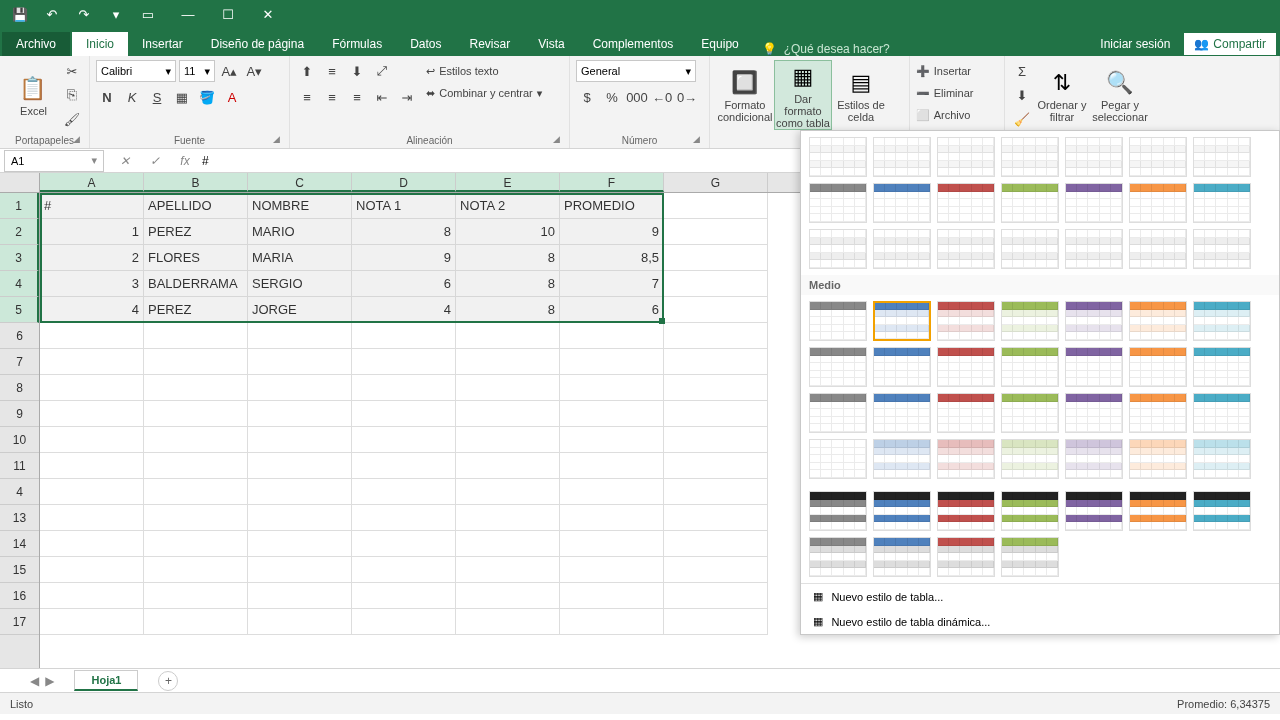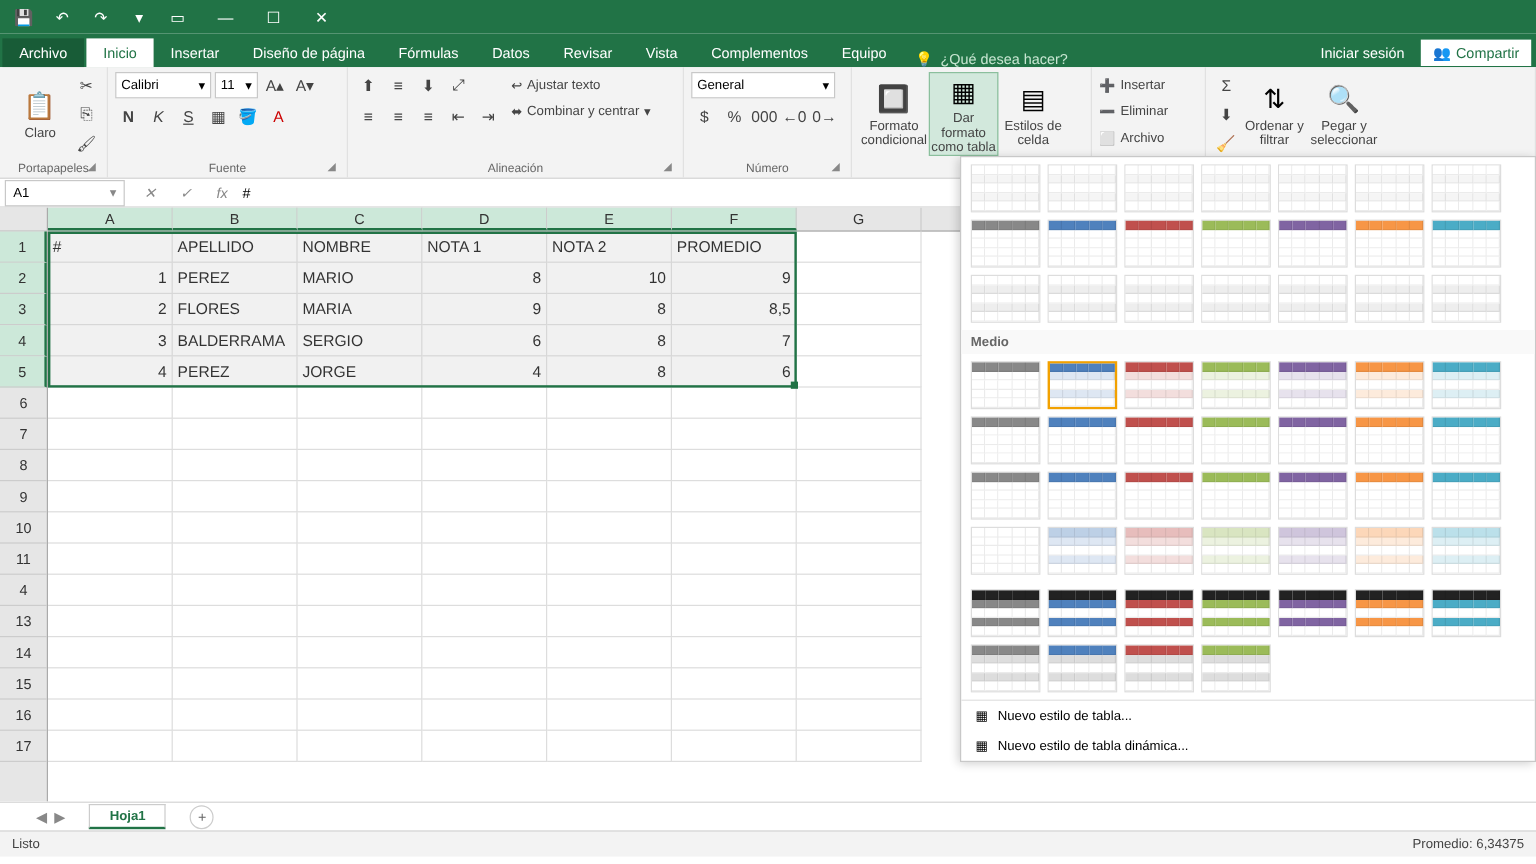--- a/index.html
+++ b/index.html
@@ -126,21 +126,21 @@
     </span>
   </div>
 </div>
 
 <div class="ribbon">
 
   <div class="ribbon-group" style="width:90px;position:relative">
     <div style="display:flex">
       <div class="ribbon-big">
         <span class="ribbon-big-icon">📋</span>
-        <span class="ribbon-big-label">Claro</span>
+        <span class="ribbon-big-label">Excel</span>
       </div>
       <div style="display:flex;flex-direction:column;gap:2px">
         <span class="ribbon-small">✂</span>
         <span class="ribbon-small">⎘</span>
         <span class="ribbon-small">🖌</span>
       </div>
     </div>
     <div class="ribbon-group-label">Portapapeles</div>
     <span class="dialog-launcher">◢</span>
   </div>
@@ -185,21 +185,21 @@
           <span class="ribbon-small">≡</span>
           <span class="ribbon-small">≡</span>
           <span class="ribbon-small">≡</span>
           <span class="ribbon-small">⇤</span>
           <span class="ribbon-small">⇥</span>
         </div>
       </div>
       <div>
         <div class="checkbox-label">
             <span>↩</span>
-            <span>Ajustar texto</span>
+            <span>Estilos texto</span>
           </div>
         <div class="checkbox-label">
             <span>⬌</span>
             <span>Combinar y centrar</span>
             <span>▾</span>
           </div>
       </div>
     </div>
     <div class="ribbon-group-label">Alineación</div>
     <span class="dialog-launcher">◢</span>

